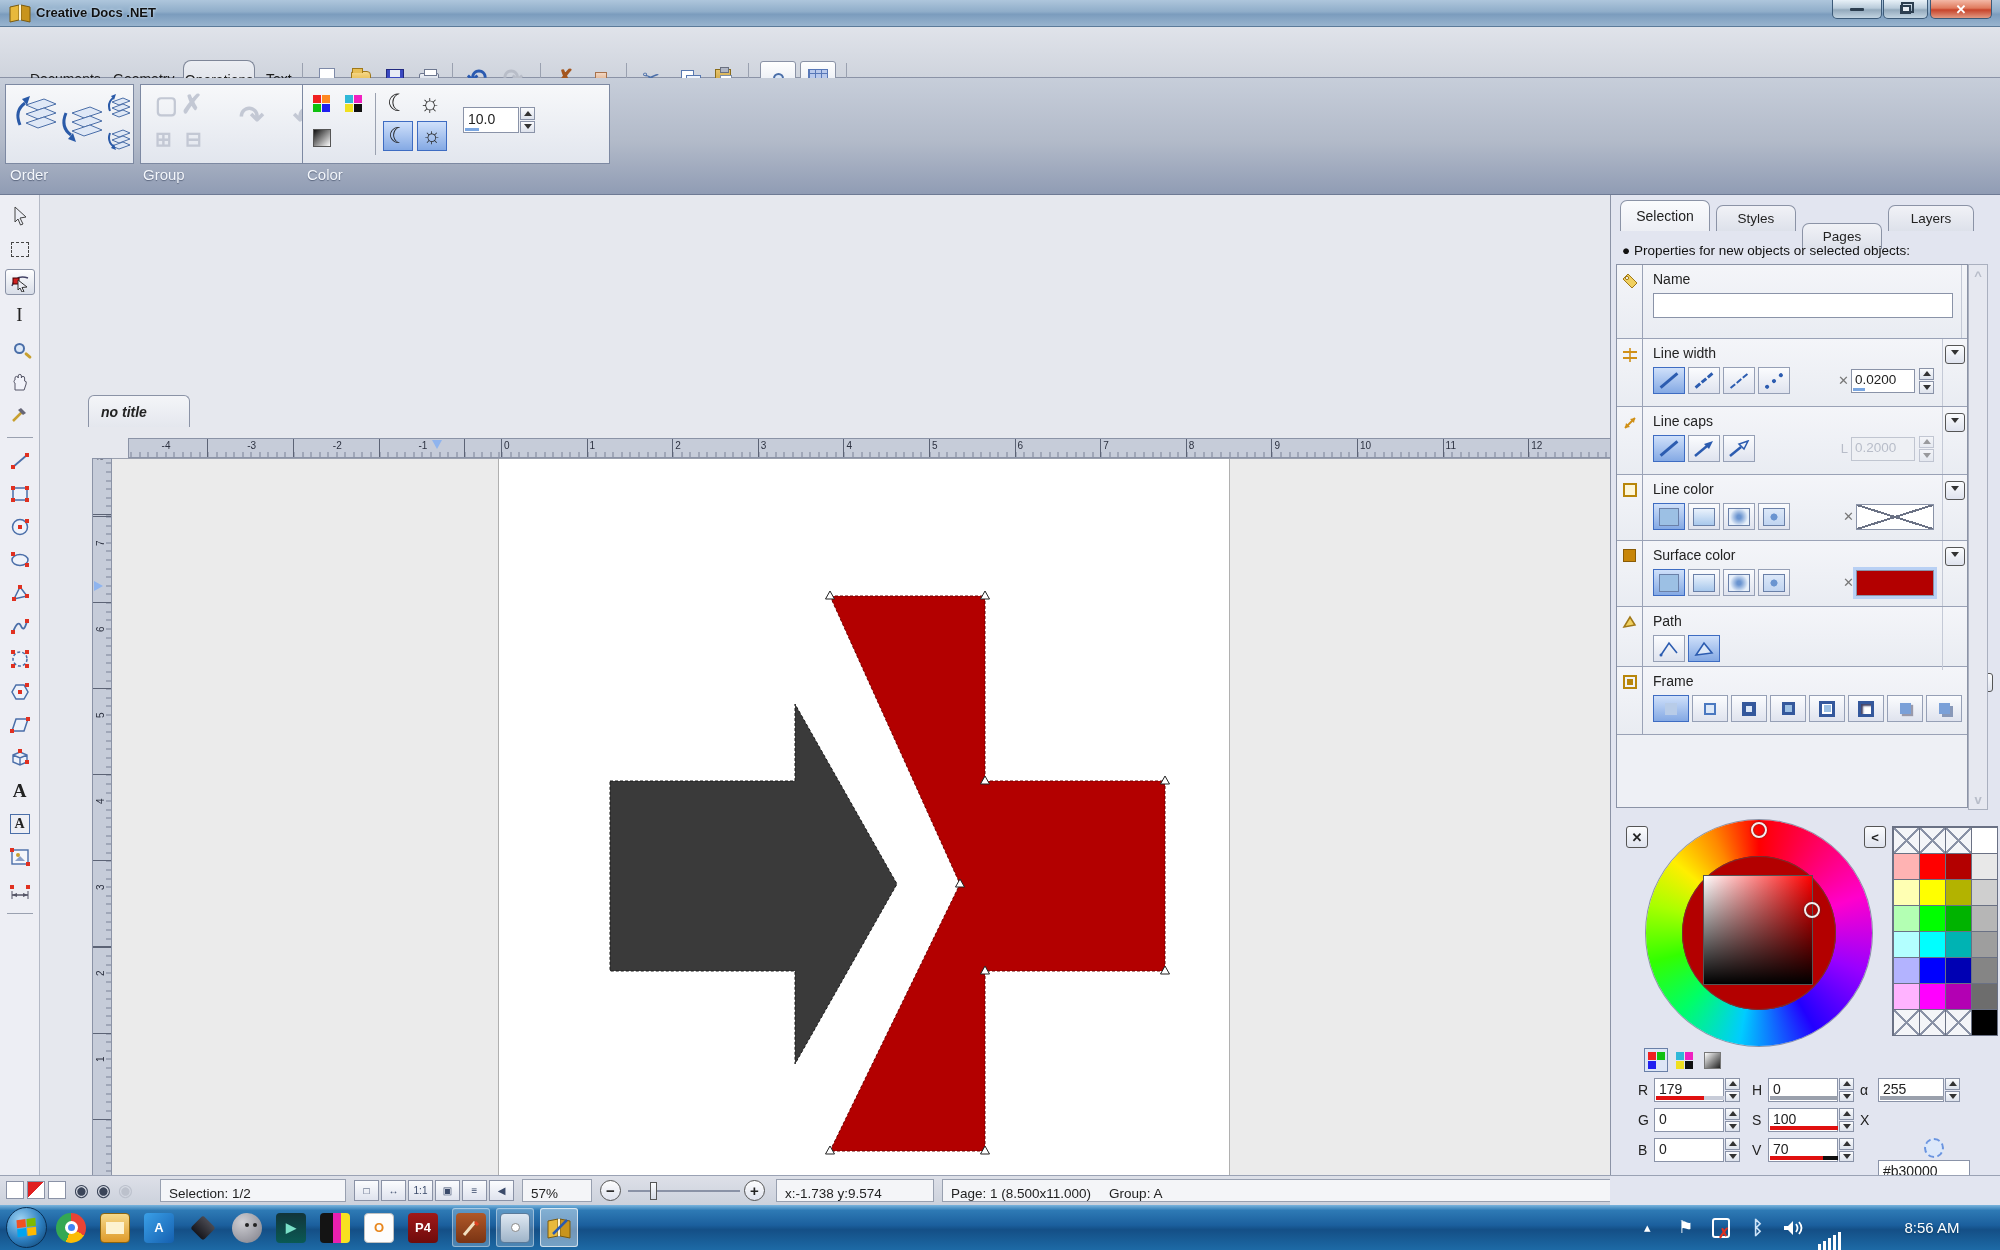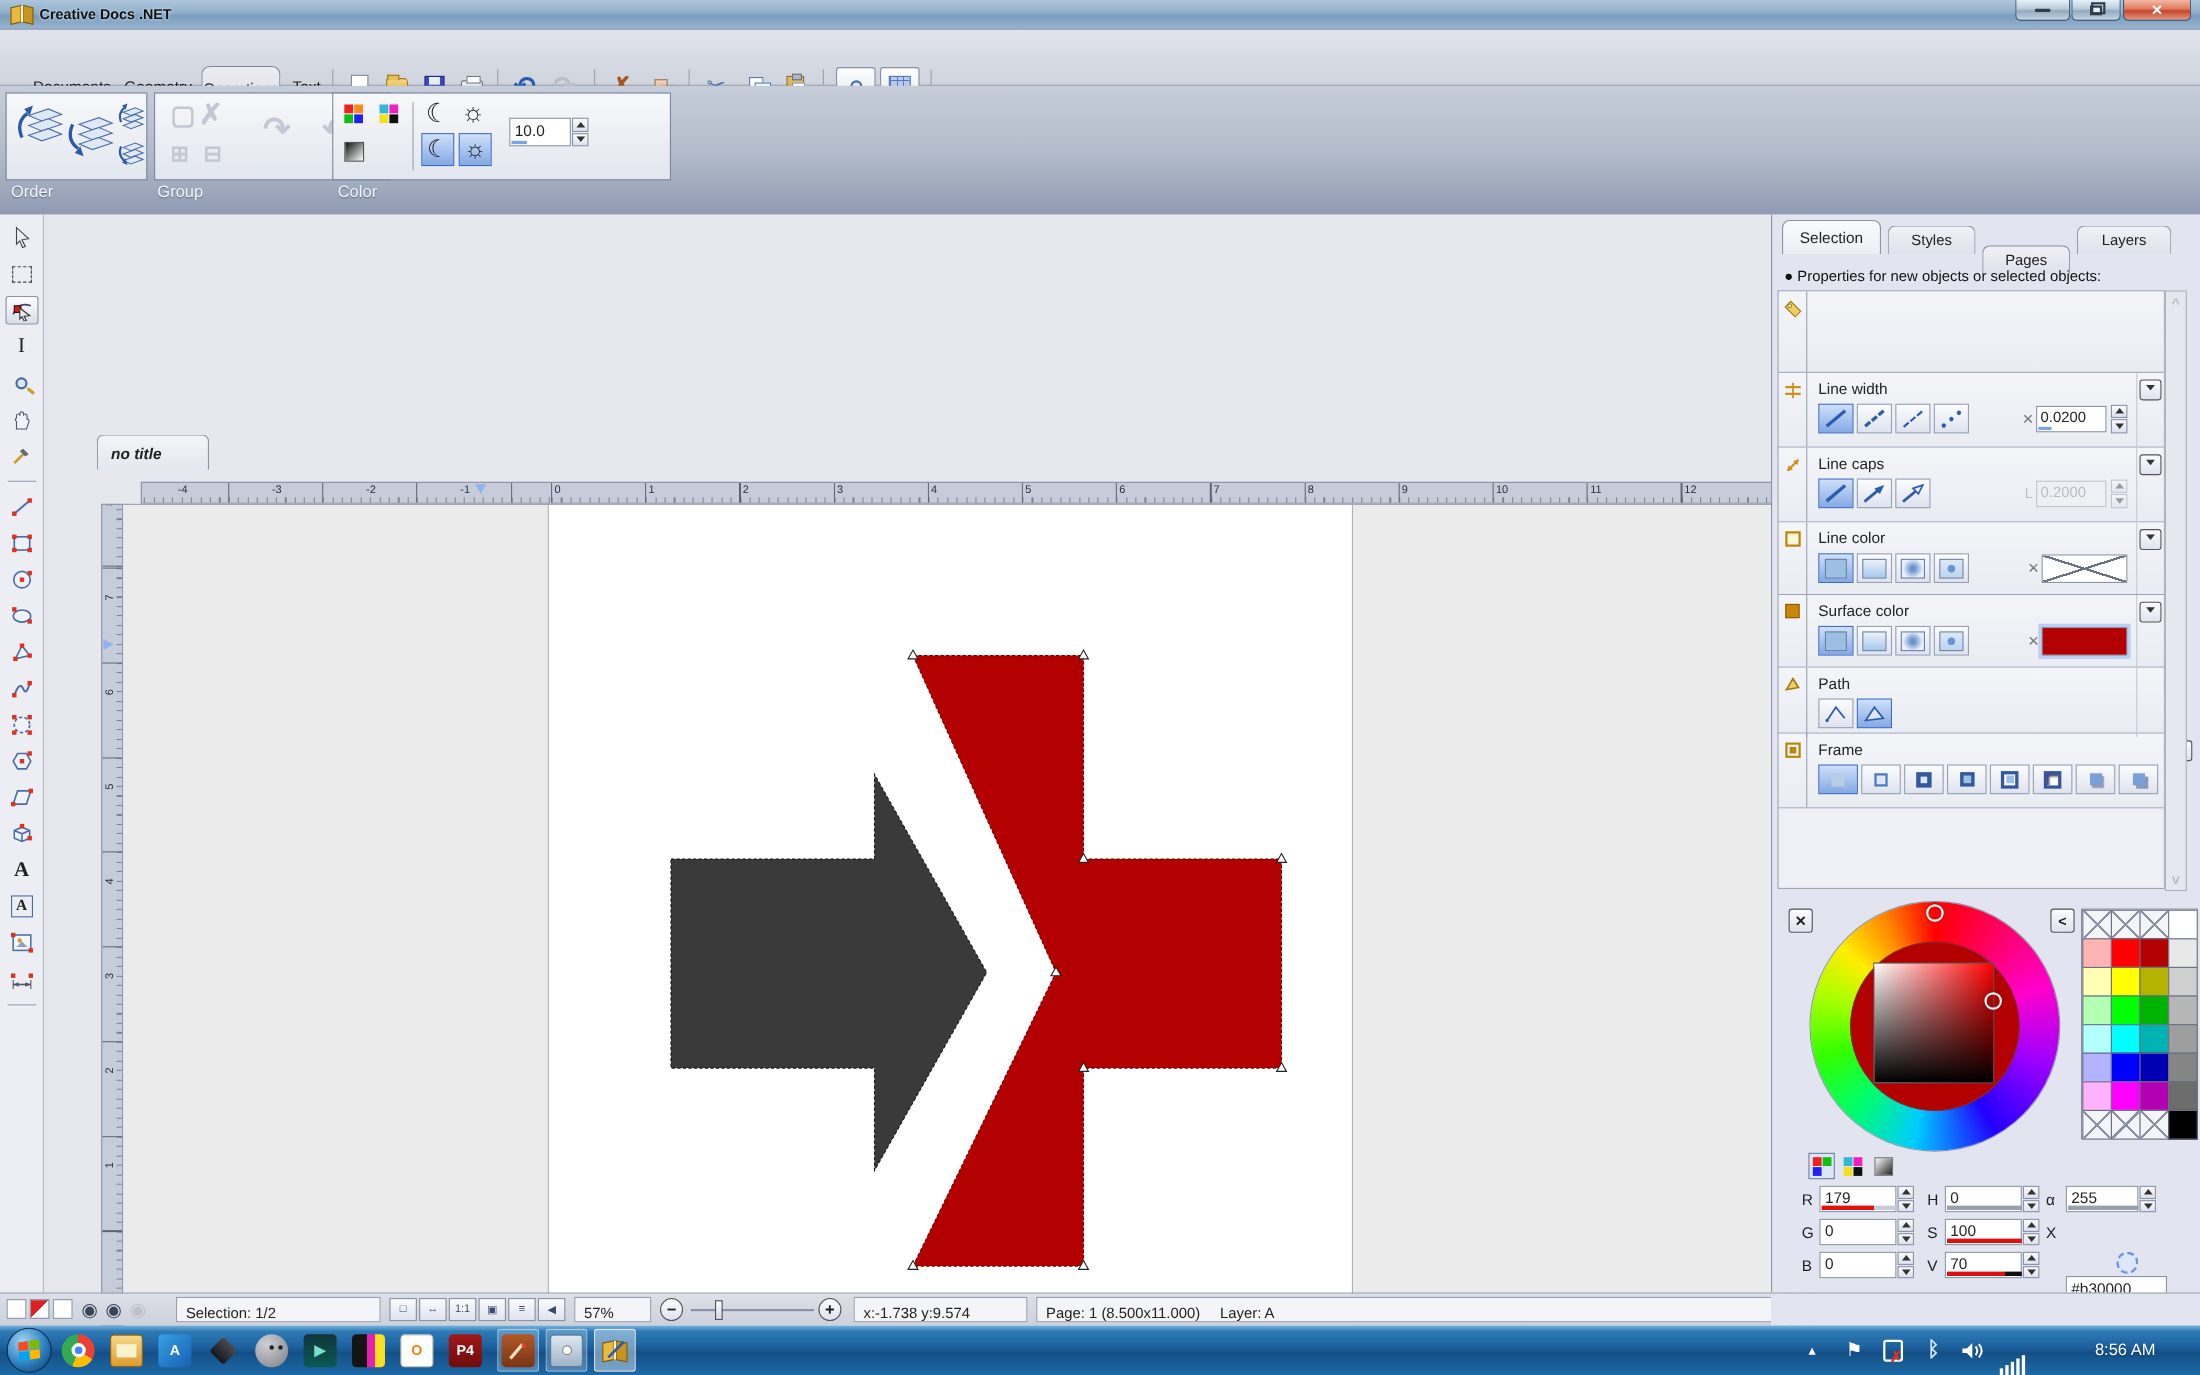--- a/index.html
+++ b/index.html
@@ -561,20 +561,24 @@
 
   <div id="plist">
 
     <div class="prow" style="height:74px;">
       <div class="picell">
           <svg width="16" height="16" viewBox="0 0 16 16">
             <path d="M1 6 L6 1 L15 10 L10 15 Z" fill="#f0d060" stroke="#a07818"></path>
             <circle cx="5" cy="5" r="1.6" fill="#fff" stroke="#a07818"></circle>
           </svg>
         </div>
+      <div class="pmain">
+        <div class="plabel">Name</div>
+        <input style="width: 300px; height: 25px; border: 1px solid rgb(138, 147, 168); background: rgb(255, 255, 255); padding: 2px 4px; font-size: 13px;" value="">
+      </div>
       <div class="chevcell"></div>
     </div>
 
     <div class="prow" style="height:68px;">
       <div class="picell">
           <svg width="16" height="16" viewBox="0 0 16 16">
             <path d="M1 5 H15 M1 11 H15" stroke="#d09018" stroke-width="2"></path>
             <path d="M8 1 V15" stroke="#d09018" stroke-width="1.6"></path>
           </svg>
         </div>
@@ -989,21 +993,21 @@
     <div style="position:absolute;left:628px;top:14px;width:112px;height:2px;background:#8a92a6;"></div>
     <div style="position:absolute;left:650px;top:6px;width:7px;height:18px;background:linear-gradient(#fbfcfe,#d6dbe6);border:1px solid #555;"></div>
     <div class="zoomcirc" style="left:744px;">
         <span>+</span>
       </div>
     <div class="sunken" style="left:776px;width:158px;">
         <span>x:-1.738 y:9.574</span>
       </div>
     <div class="sunken" style="left:942px;width:741px;gap:18px;">
       <span>Page: 1 (8.500x11.000)</span>
-      <span>Layer: A</span>
+      <span>Group: A</span>
     </div>
   </div>
   <div style="position:absolute;left:1610px;top:1175px;width:390px;height:30px;background:#e2e5f0;border-top:1px solid #9aa2b4;"></div>
 
   <div id="taskbar">
     <div id="orb">
       <span class="flag">
         <i style="background:#f25022;"></i>
           <i style="background:#7fba00;"></i>
           <i style="background:#00a4ef;"></i>

